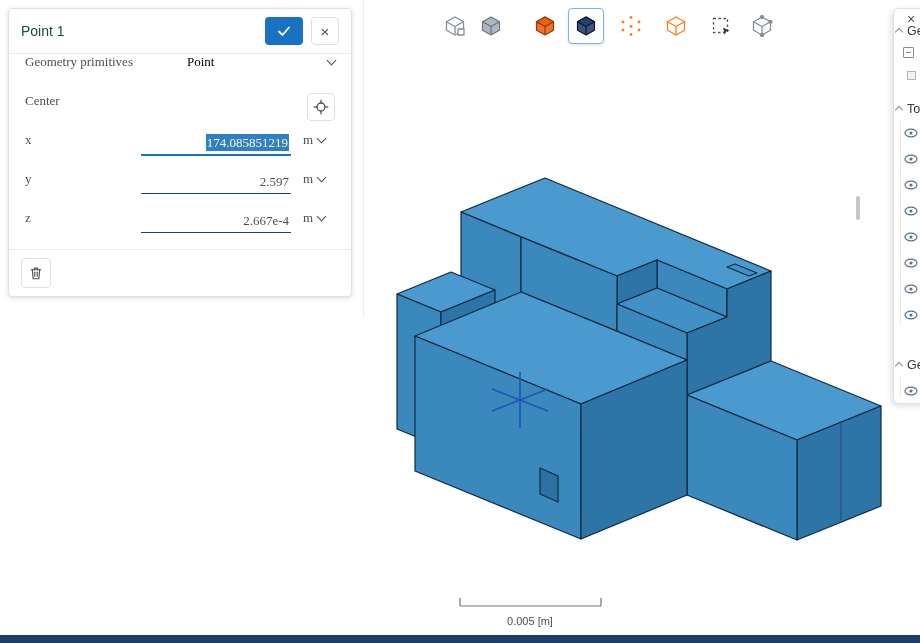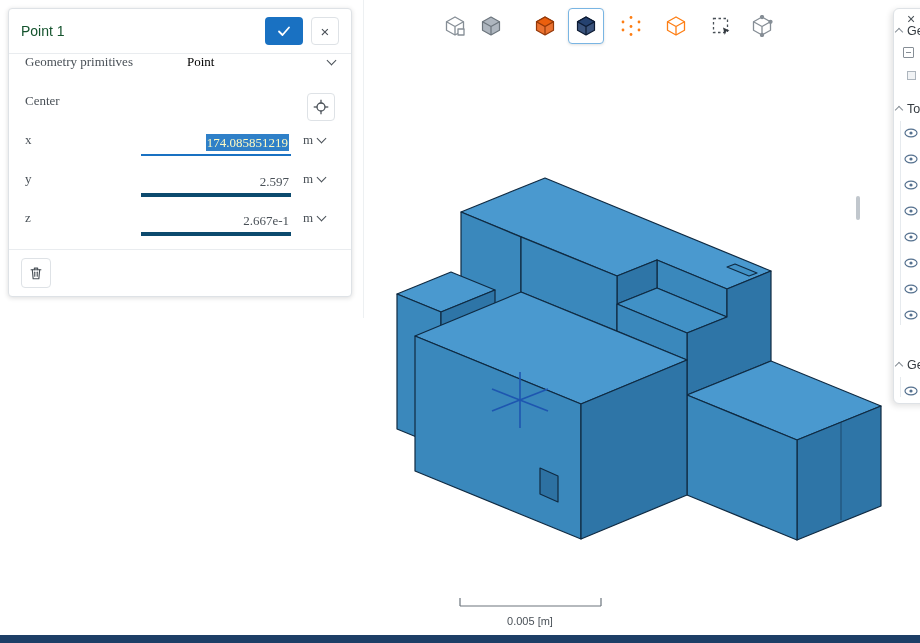--- a/index.html
+++ b/index.html
@@ -41,21 +41,21 @@
   .chev-down {
     width: 7px; height: 7px; border-right: 1.4px solid #495057; border-bottom: 1.4px solid #495057;
     transform: rotate(45deg); margin-top: -3px; flex: none;
   }
   .icon-btn {
     width: 28px; height: 28px; background: #fff; border: 1px solid #dee2e6; border-radius: 4px;
     display: flex; align-items: center; justify-content: center; cursor: pointer;
   }
   .num-field {
     width: 150px; text-align: right; font-size: 13px; color: #495057;
-    padding: 3px 2px; border-bottom: 4px solid #0c4a6e;
+    padding: 3px 2px; border-bottom: 1px solid #0c4a6e;
   }
   .x-field { border-bottom: 2px solid #1971c2; }
   .x-field .sel { background: #2f80c8; color: #fef9c3; padding: 1px 1px; }
   .unit-dd { display: flex; align-items: center; gap: 5px; margin-left: 12px; width: 32px; cursor: pointer; color: #495057; }
   .lp-footer { display: flex; align-items: center; height: 46px; padding: 0 12px; }
   .btn-trash { width: 30px; height: 30px; background: #fff; border: 1px solid #dee2e6; border-radius: 4px;
     display: flex; align-items: center; justify-content: center; cursor: pointer; }
 
   #left-col-divider { position: absolute; left: 363px; top: 0; width: 1px; height: 318px; background: #edf0f2; z-index: 1; }
 
@@ -196,21 +196,21 @@
     <div class="lp-label">y</div>
     <div class="num-field">2.597</div>
     <div class="unit-dd">
       <span>m</span>
       <span class="chev-down"></span>
     </div>
   </div>
 
   <div class="lp-row">
     <div class="lp-label">z</div>
-    <div class="num-field">2.667e-1</div>
+    <div class="num-field">2.667e-4</div>
     <div class="unit-dd">
       <span>m</span>
       <span class="chev-down"></span>
     </div>
   </div>
 
   <div class="divider"></div>
   <div class="lp-footer">
     <button class="btn-trash">
       <svg width="18" height="18" viewBox="0 0 22 22" fill="none" stroke="#495057" stroke-width="1.4" stroke-linecap="round" stroke-linejoin="round">

